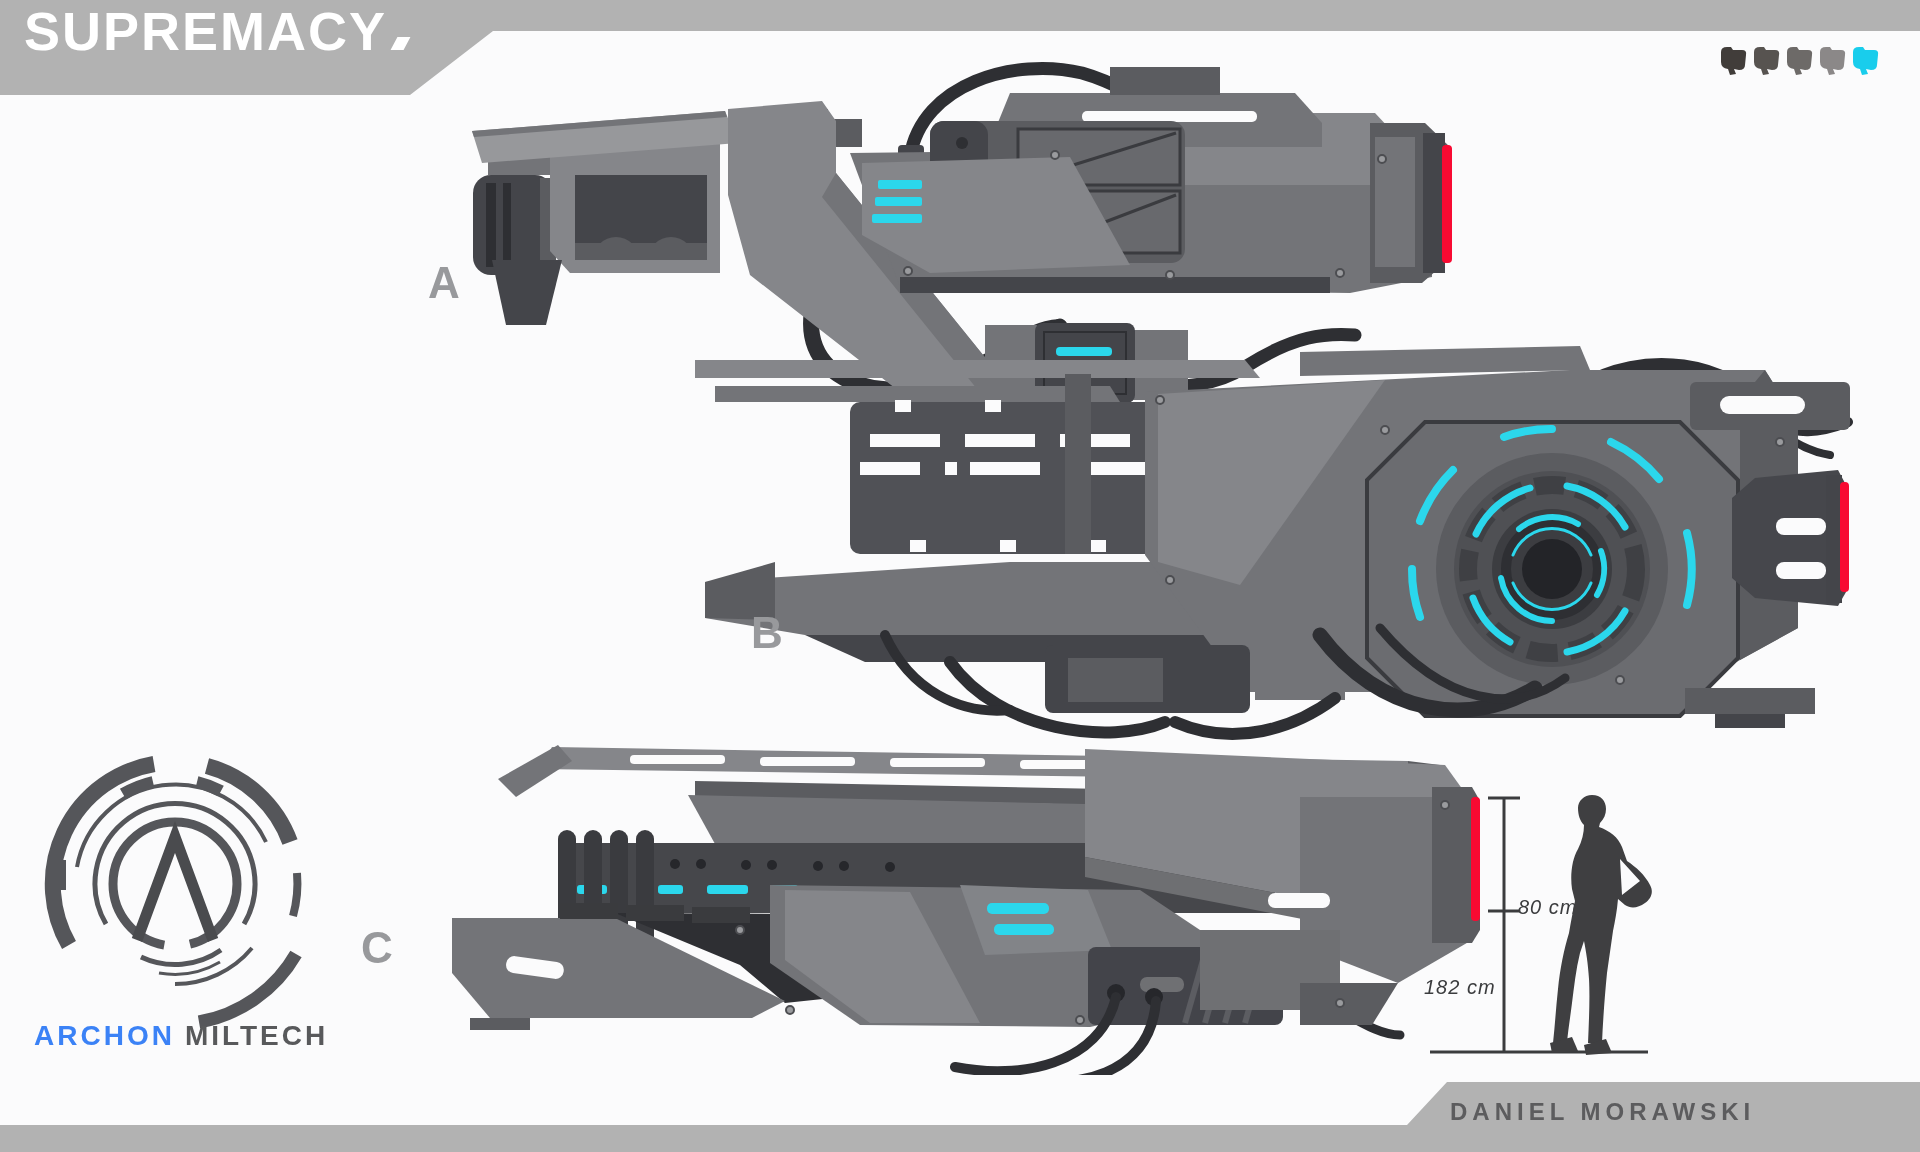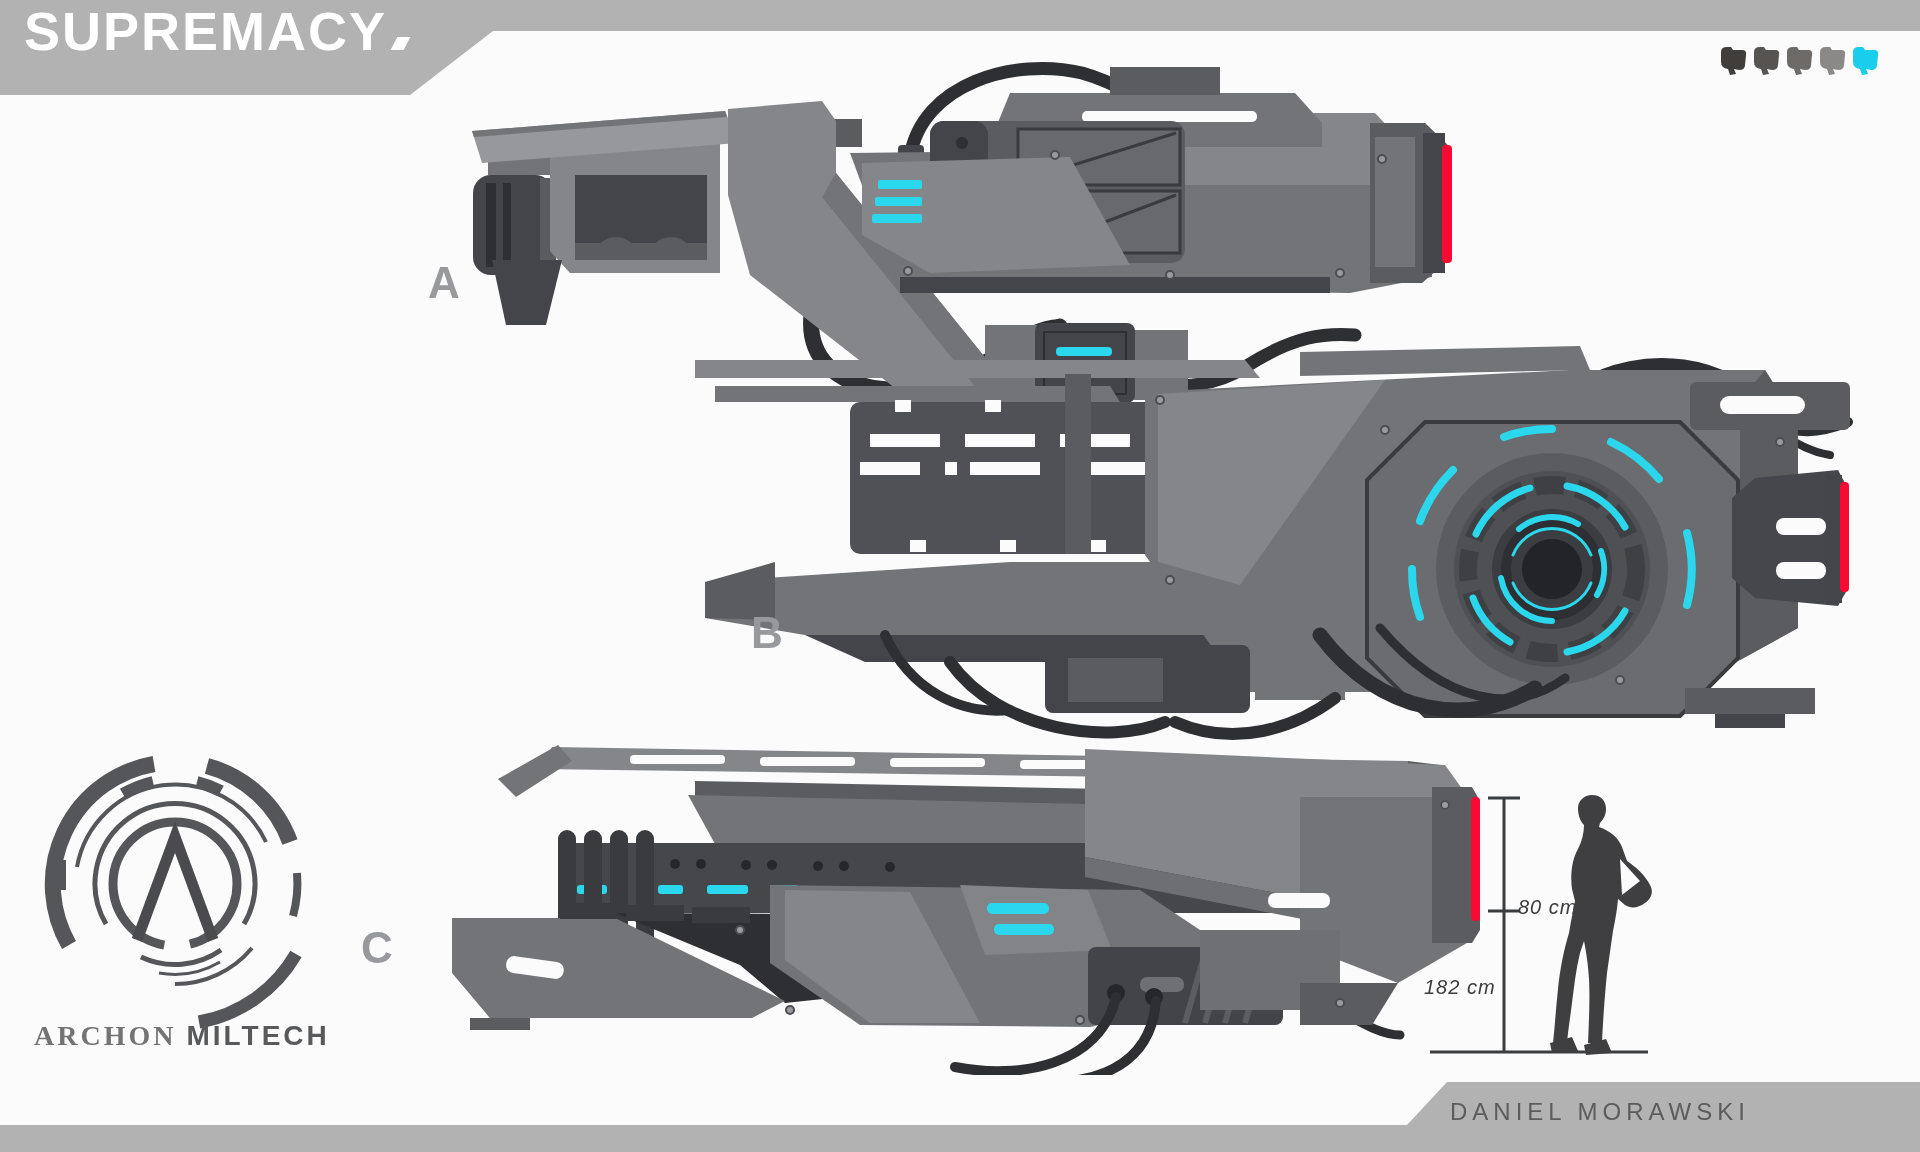--- a/index.html
+++ b/index.html
@@ -8,26 +8,26 @@
   .abs{position:absolute;}
   
   .banner-top{left:0;top:0;width:1920px;height:95px;background:#b2b2b2;
     clip-path:polygon(0 0,1920px 0,1920px 31px,493px 31px,410px 95px,0 95px);}
   .banner-bottom{left:0;top:0;width:1920px;height:1152px;background:#b2b2b2;
     clip-path:polygon(0 1125px,1407px 1125px,1447px 1082px,1920px 1082px,1920px 1152px,0 1152px);}
   .title{left:24px;top:0;color:#ffffff;font-size:54px;font-weight:bold;
     letter-spacing:2px;white-space:nowrap;}
   .title .dot{display:inline-block;width:13px;height:13px;background:#fff;
     transform:skewX(-28deg);margin-left:7px;}
-  .artist{left:1450px;top:1098px;color:#5c5c5e;font-size:24px;font-weight:normal;letter-spacing:5px;}
+  .artist{left:1450px;top:1098px;color:#5c5c5e;font-size:24px;font-weight:bold;letter-spacing:5px;}
   
   .view-label{color:#98999c;font-weight:bold;font-size:44px;letter-spacing:2px;}
   
   .brand{left:34px;top:1020px;width:300px;font-size:28px;font-weight:bold;letter-spacing:3px;white-space:nowrap;}
-  .brand .p1{color:#737373;font-family:Liberation Serif, serif;} .brand .p2{color:#58595b;margin-left:10px;margin-top:27px;}
+  .brand .p1{color:#3b82f6;} .brand .p2{color:#58595b;margin-left:10px;margin-top:27px;}
   .product{left:34px;top:1056px;width:300px;text-align:center;font-size:40px;font-weight:bold;
     letter-spacing:10px;color:#58595b;}
   
   .meas{color:#3b3c3e;font-size:20px;font-style:italic;letter-spacing:1px;}
   
   .gA{fill:#97989b}.gB{fill:#85868a}.gC{fill:#737478}.gD{fill:#5b5c60}
   .gE{fill:#44454a}.gF{fill:#2e2f33}.wh{fill:#fbfbfc}
   .cy{fill:#2bd7ec}.rd{fill:#f80a32}
   .hose{stroke:#2e2f33;fill:none;stroke-linecap:round;}
   .cyl{stroke:#2bd7ec;fill:none;stroke-linecap:round;}

